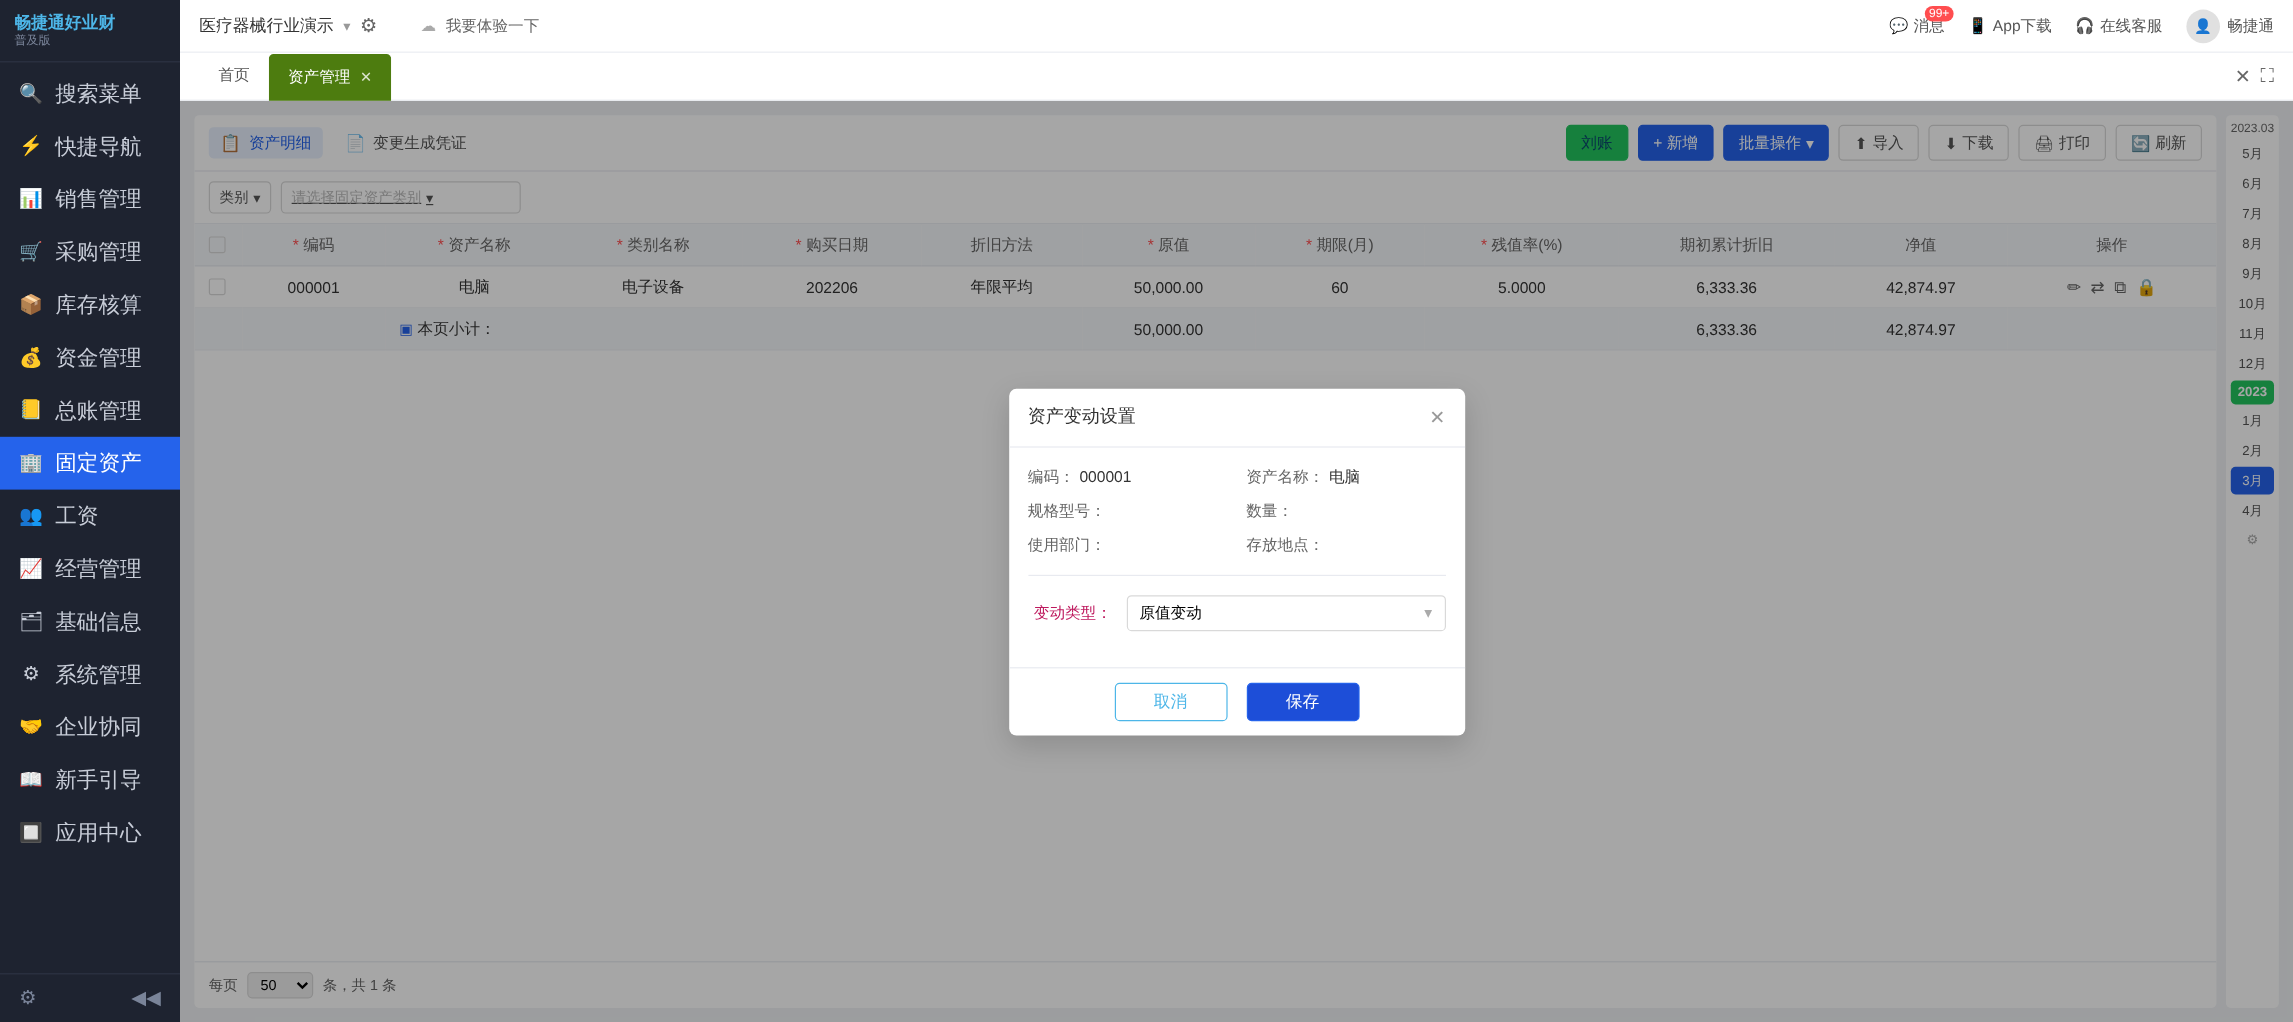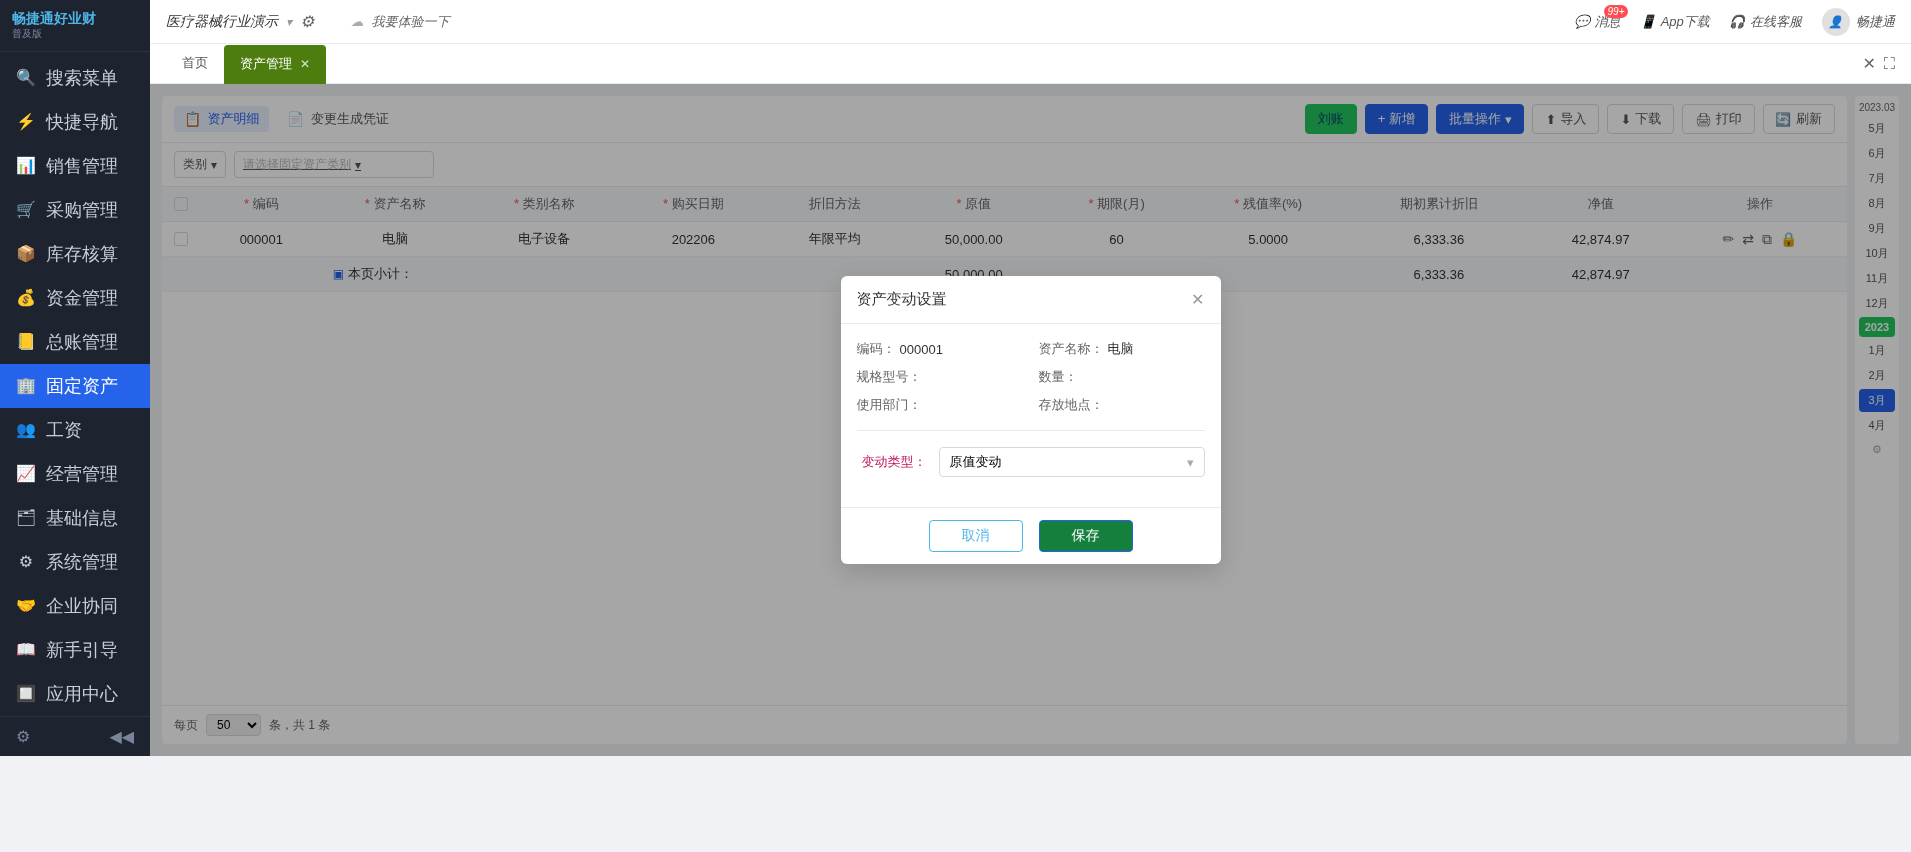--- a/index.html
+++ b/index.html
@@ -1,36 +1,36 @@
 <!DOCTYPE html>
 <html><head>
   <meta charset="utf-8">
   <style>
     * { box-sizing: border-box; margin: 0; padding: 0; }
     body { font-family: 'Microsoft YaHei', Arial, sans-serif; font-size: 13px; background: #f0f2f5; overflow: hidden; }
 
     
-    .app-container { display: flex; height: 756px; width: 1911px; justify-content: space-between; }
+    .app-container { display: flex; height: 852px; width: 1911px; justify-content: space-between; }
 
     
     .sidebar { width: 150px; background: #1e2330; color: #c8cdd8; display: flex; flex-direction: column; flex-shrink: 0; }
     .sidebar-header { padding: 10px 12px; border-bottom: 1px solid #2d3344; display: flex; align-items: center; gap: 8px; }
     .sidebar-logo { color: #4db6e8; font-size: 14px; font-weight: bold; line-height: 1.2; }
     .sidebar-edition { color: #7a8499; font-size: 10px; }
     .sidebar-nav { flex: 1; overflow-y: auto; padding: 4px 0; }
     .sidebar-item { display: flex; align-items: center; gap: 10px; padding: 10px 16px; cursor: pointer; transition: background 0.2s; }
     .sidebar-item.active { background: #2563eb; color: #fff; }
     .sidebar-item-icon { font-size: 16px; width: 20px; text-align: center; }
     .sidebar-item-label { font-size: 18px; }
     .sidebar-footer { padding: 10px 16px; border-top: 1px solid #2d3344; display: flex; align-items: center; justify-content: space-between; }
     .sidebar-footer-icon { color: #7a8499; cursor: pointer; font-size: 16px; }
 
     
     .main-area { flex: 1; display: flex; flex-direction: column; overflow: hidden; }
-    .topbar { background: #fff; padding: 0 16px; height: 44px; display: flex; align-items: center; justify-content: space-between; border-bottom: 1px solid #e8eaf0; font-style: italic; }
+    .topbar { background: #fff; padding: 0 16px; height: 44px; display: flex; align-items: center; justify-content: space-between; border-bottom: 1px solid #e8eaf0; }
     .topbar-left { display: flex; align-items: center; gap: 8px; }
     .topbar-company { font-size: 14px; color: #333; }
     .topbar-company-arrow { color: #999; font-size: 12px; }
     .topbar-settings { color: #666; font-size: 16px; cursor: pointer; }
     .topbar-feedback { display: flex; align-items: center; gap: 6px; color: #666; font-size: 13px; cursor: pointer; }
     .topbar-right { display: flex; align-items: center; gap: 20px; }
     .topbar-action { display: flex; align-items: center; gap: 4px; color: #555; font-size: 13px; cursor: pointer; position: relative; }
     .badge { background: #ff4d4f; color: #fff; font-size: 10px; border-radius: 8px; padding: 1px 4px; min-width: 18px; text-align: center; position: absolute; top: -8px; right: -8px; }
     .topbar-user { display: flex; align-items: center; gap: 6px; color: #555; font-size: 13px; cursor: pointer; }
     .user-avatar { width: 28px; height: 28px; border-radius: 50%; background: #e0e0e0; display: flex; align-items: center; justify-content: center; font-size: 12px; color: #666; }
@@ -102,21 +102,21 @@
     .modal-divider { height: 1px; background: #e8eaf0; margin-bottom: 16px; }
     .modal-field-row { display: flex; align-items: center; gap: 12px; margin-bottom: 14px; }
     .modal-field-label { color: #be185d; font-size: 13px; white-space: nowrap; width: 70px; text-align: right; }
     .modal-field-input { flex: 1; display: flex; align-items: center; border: 1px solid #d9d9d9; border-radius: 4px; padding: 5px 10px; background: #fff; cursor: pointer; justify-content: space-between; }
     .modal-field-value { font-size: 13px; color: #333; }
     .modal-field-amount { flex: 1; border: 1px solid #d9d9d9; border-radius: 4px; padding: 5px 10px; display: flex; align-items: center; gap: 4px; }
     .modal-field-required { color: #ff4d4f; margin-right: 4px; }
     .modal-footer { padding: 12px 16px; display: flex; justify-content: center; gap: 16px; border-top: 1px solid #e8eaf0; }
     .modal-btn { padding: 6px 32px; border-radius: 4px; font-size: 14px; cursor: pointer; border: 1px solid #d9d9d9; }
     .modal-btn-cancel { background: #fff; color: #333; border-color: #4db6e8; color: #4db6e8; }
-    .modal-btn-save { background: #15803d; color: #fff; border-color: #2563eb; }
+    .modal-btn-save { background: #1d4ed8; color: #fff; border-color: #2563eb; }
 
     
     .checkbox { width: 14px; height: 14px; border: 1px solid #d9d9d9; border-radius: 2px; cursor: pointer; }
 
     
     ::-webkit-scrollbar { width: 6px; height: 6px; }
     ::-webkit-scrollbar-thumb { background: #ccc; border-radius: 3px; }
   </style>
 </head>
 <body>

